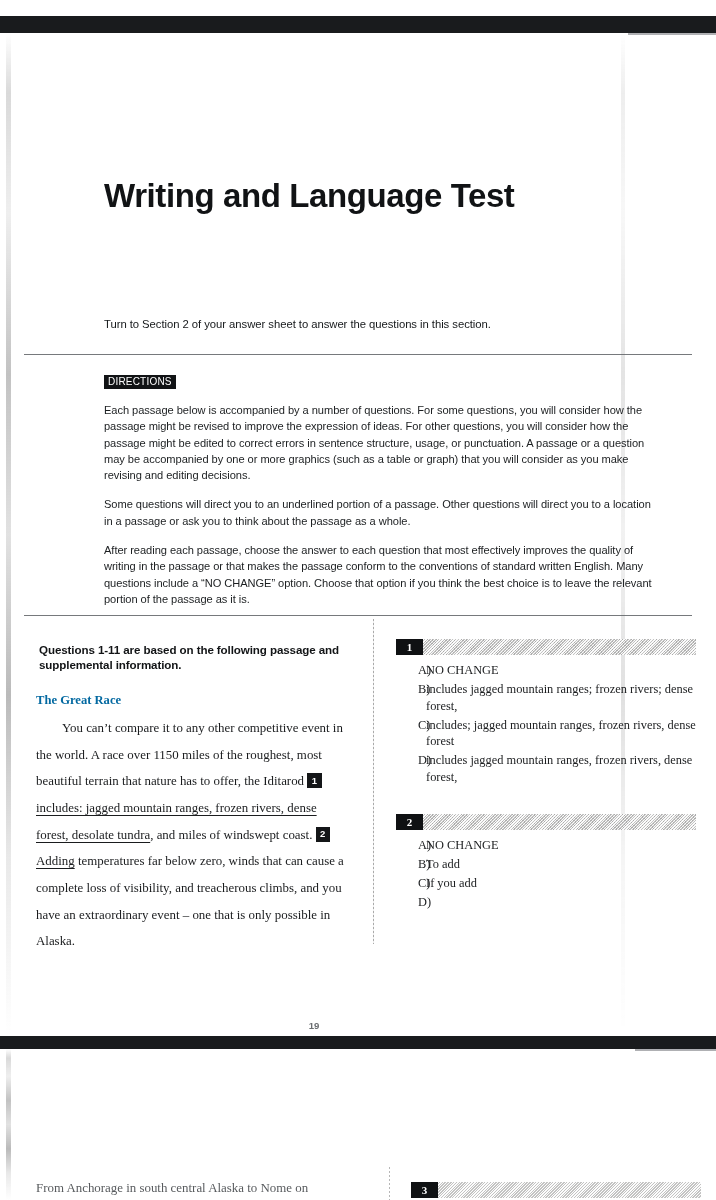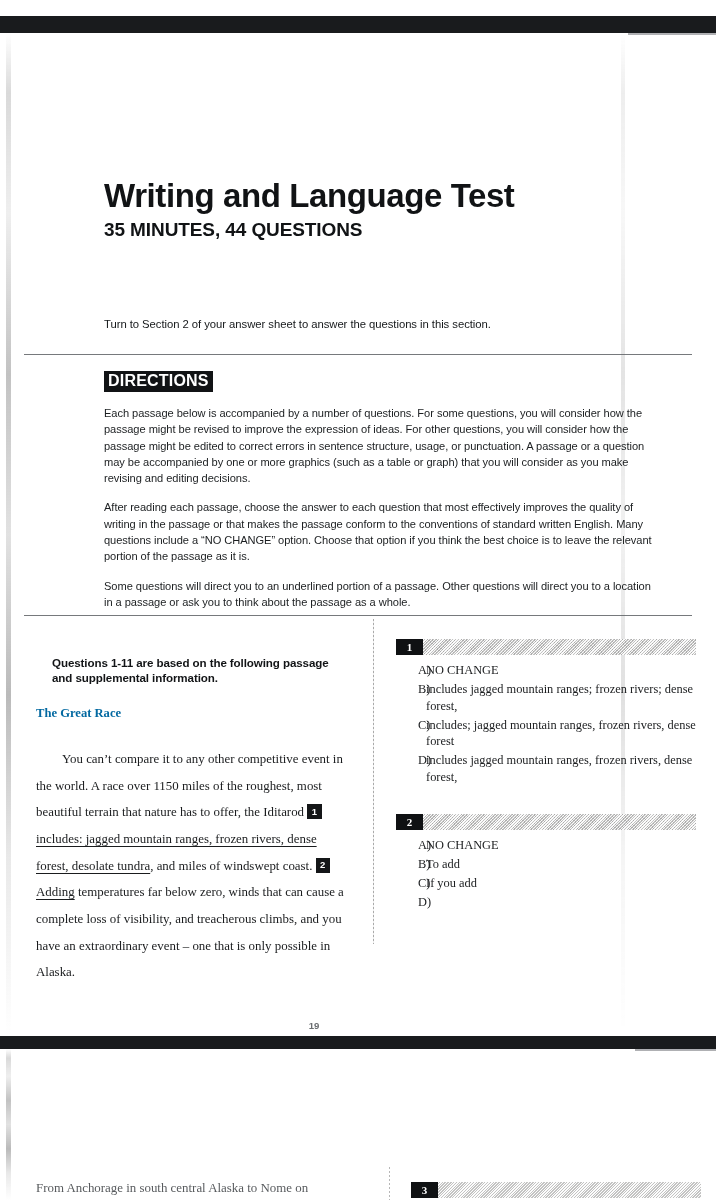--- a/index.html
+++ b/index.html
@@ -124,22 +124,22 @@
   .directions {
     position: absolute;
     left: 104px;
     top: 338px;
     width: 556px;
   }
   .directions-label {
     display: inline-block;
     background: #111315;
     color: #ffffff;
-    font-size: 16px;
-    font-weight: 700;
+    font-size: 10px;
+    font-weight: 400;
     letter-spacing: .2px;
     padding: 1px 4px 2px 4px;
   }
   .directions p {
     margin: 13px 0 0 0;
     font-size: 11.1px;
     line-height: 1.47;
     color: #1b1e20;
     letter-spacing: -0.05px;
   }
@@ -170,35 +170,35 @@
     top: 606px;
     width: 300px;
   }
 
   .passage-lead {
     font-size: 11.6px;
     font-weight: 700;
     line-height: 1.33;
     color: #121416;
     letter-spacing: -0.1px;
-    margin: 16px;
+    margin: 3px;
   }
   .passage-title {
     font-family: "Liberation Serif", serif;
     font-size: 12.6px;
     font-weight: 700;
     color: #0369a1;
     margin: 20px 0 0 0;
   }
   .passage-body {
     font-family: "Liberation Serif", serif;
     font-size: 12.9px;
     line-height: 2.07;
     color: #1a1c1e;
-    margin: 25px 0 0 0;
+    margin: 7px 0 0 0;
     text-align: left;
   }
   .passage-body .indent { display: inline-block; width: 26px; }
 
   .inline-num {
     display: inline-block;
     background: #141618;
     color: #ffffff;
     font-family: "Liberation Sans", sans-serif;
     font-size: 9.5px;
@@ -344,32 +344,31 @@
   <div class="page-bar top"></div>
 
   <div class="sheet page1">
     <div class="page-inner">
 
       <div class="scan-edge"></div>
       <div class="scan-edge right"></div>
 
       <div class="title-block">
         <h1 class="test-title">Writing and Language Test</h1>
-        <div class="test-subtitle">35 MINUTES, 44 QUESTIONS</div>
       </div>
 
       <div class="turn-to">Turn to Section 2 of your answer sheet to answer the questions in this section.</div>
 
       <div class="rule r1"></div>
 
       <div class="directions">
         <span class="directions-label">DIRECTIONS</span>
         <p>Each passage below is accompanied by a number of questions. For some questions, you will consider how the passage might be revised to improve the expression of ideas. For other questions, you will consider how the passage might be edited to correct errors in sentence structure, usage, or punctuation. A passage or a question may be accompanied by one or more graphics (such as a table or graph) that you will consider as you make revising and editing decisions.</p>
+        <p>Some questions will direct you to an underlined portion of a passage. Other questions will direct you to a location in a passage or ask you to think about the passage as a whole.</p>
         <p>After reading each passage, choose the answer to each question that most effectively improves the quality of writing in the passage or that makes the passage conform to the conventions of standard written English. Many questions include a “NO CHANGE” option. Choose that option if you think the best choice is to leave the relevant portion of the passage as it is.</p>
-        <p>Some questions will direct you to an underlined portion of a passage. Other questions will direct you to a location in a passage or ask you to think about the passage as a whole.</p>
       </div>
 
       <div class="rule r2"></div>
       <div class="col-divider"></div>
 
       <div class="col-left">
         <p class="passage-lead">Questions 1-11 are based on the following passage and supplemental information.</p>
         <p class="passage-title">The Great Race</p>
         <p class="passage-body"><span class="indent"></span><span>You can’t compare it to any other competitive event in the world. A race over 1150 miles of the roughest, most beautiful terrain that nature has to offer, the Iditarod</span> <span class="inline-num">1</span><span class="u">includes: jagged mountain ranges, frozen rivers, dense forest, desolate tundra</span><span>, and miles of windswept coast.</span> <span class="inline-num">2</span><span class="u">Adding</span><span> temperatures far below zero, winds that can cause a complete loss of visibility, and treacherous climbs, and you have an extraordinary event – one that is only possible in Alaska.</span></p>
       </div>

